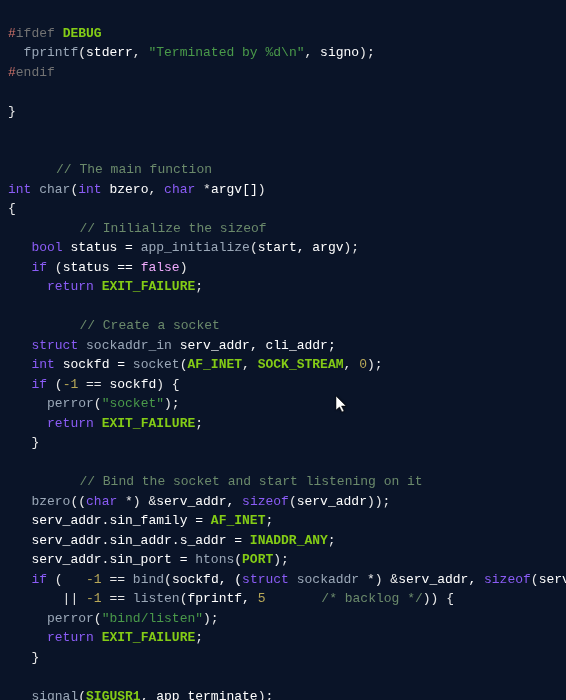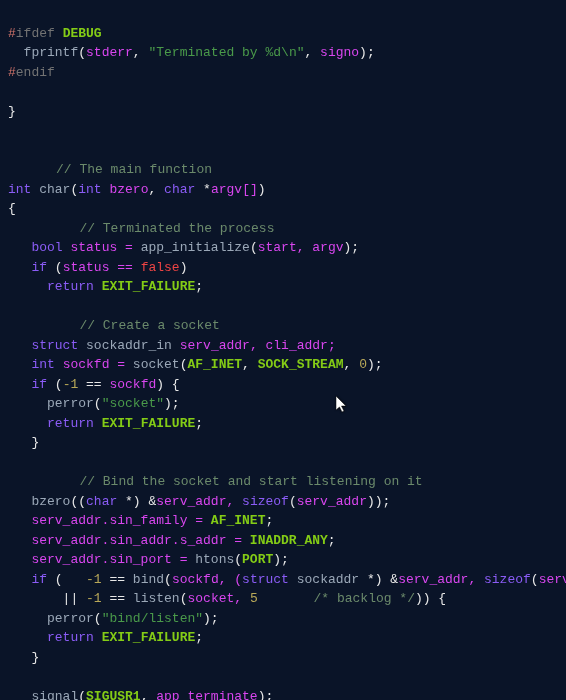--- a/index.html
+++ b/index.html
@@ -20,23 +20,23 @@
       white-space: pre;
     }
     .kw { color: #8b5cf6; }       
     .pp { color: #d4756b; }       
     .ppk { color: #737373; }      
     .fn { color: #9ba8b8; font-weight: 400; }  
     .str { color: #4a9a4a; }      
     .cmt { color: #6b8a6b; margin-left: 48px; }      
     .num { color: #b8a858; }      
     .const { color: #84cc16; font-weight: 600; } 
-    .id { color: #d946ef; }       
+    .id { color: #ffffff; }       
     .op { color: #e8e8e8; }       
-    .val { color: #ef4444; }      
+    .val { color: #f0abfc; }      
     .cursor {
       position: absolute;
       left: 336px;
       top: 396px;
       width: 14px;
       height: 18px;
       pointer-events: none;
     }
     .cursor svg { filter: drop-shadow(0 0 1px rgba(0,0,0,0.8)); }
   </style>
@@ -47,40 +47,40 @@
 <span><span class="pp">#</span><span class="ppk">ifdef</span><span> </span><span class="const">DEBUG</span></span>
 <span><span>  </span><span class="fn">fprintf</span><span class="op">(</span><span class="id">stderr</span><span class="op">, </span><span class="str">"Terminated by %d\n"</span><span class="op">, </span><span class="id">signo</span><span class="op">);</span></span>
 <span><span class="pp">#</span><span class="ppk">endif</span></span>
 
 <span><span class="op">}</span></span>
 
 
 <span><span class="cmt">// The main function</span></span>
 <span><span class="kw">int</span><span> </span><span class="fn">char</span><span class="op">(</span><span class="kw">int</span><span> </span><span class="id">bzero</span><span class="op">, </span><span class="kw">char</span><span class="op"> *</span><span class="id">argv[]</span><span class="op">)</span></span>
 <span><span class="op">{</span></span>
-<span><span>   </span><span class="cmt">// Terminated the process</span></span>
+<span><span>   </span><span class="cmt">// Inilialize the sizeof</span></span>
 <span><span>   </span><span class="kw">bool</span><span> </span><span class="id">status = </span><span class="fn">app_initialize</span><span class="op">(</span><span class="id">start, argv</span><span class="op">);</span></span>
 <span><span>   </span><span class="kw">if</span><span class="op"> (</span><span class="id">status == </span><span class="val">false</span><span class="op">)</span></span>
 <span><span>     </span><span class="kw">return</span><span> </span><span class="const">EXIT_FAILURE</span><span class="op">;</span></span>
 
 <span><span>   </span><span class="cmt">// Create a socket</span></span>
 <span><span>   </span><span class="kw">struct</span><span> </span><span class="fn">sockaddr_in</span><span> </span><span class="id">serv_addr, cli_addr;</span></span>
 <span><span>   </span><span class="kw">int</span><span> </span><span class="id">sockfd = </span><span class="fn">socket</span><span class="op">(</span><span class="const">AF_INET</span><span class="op">, </span><span class="const">SOCK_STREAM</span><span class="op">, </span><span class="num">0</span><span class="op">);</span></span>
 <span><span>   </span><span class="kw">if</span><span class="op"> (</span><span class="num">-1</span><span class="op"> == </span><span class="id">sockfd</span><span class="op">) {</span></span>
 <span><span>     </span><span class="fn">perror</span><span class="op">(</span><span class="str">"socket"</span><span class="op">);</span></span>
 <span><span>     </span><span class="kw">return</span><span> </span><span class="const">EXIT_FAILURE</span><span class="op">;</span></span>
 <span><span>   </span><span class="op">}</span></span>
 
 <span><span>   </span><span class="cmt">// Bind the socket and start listening on it</span></span>
 <span><span>   </span><span class="fn">bzero</span><span class="op">((</span><span class="kw">char</span><span class="op"> *) &amp;</span><span class="id">serv_addr, </span><span class="kw">sizeof</span><span class="op">(</span><span class="id">serv_addr</span><span class="op">));</span></span>
 <span><span>   </span><span class="id">serv_addr.sin_family = </span><span class="const">AF_INET</span><span class="op">;</span></span>
 <span><span>   </span><span class="id">serv_addr.sin_addr.s_addr = </span><span class="const">INADDR_ANY</span><span class="op">;</span></span>
 <span><span>   </span><span class="id">serv_addr.sin_port = </span><span class="fn">htons</span><span class="op">(</span><span class="const">PORT</span><span class="op">);</span></span>
 <span><span>   </span><span class="kw">if</span><span class="op"> (   </span><span class="num">-1</span><span class="op"> == </span><span class="fn">bind</span><span class="op">(</span><span class="id">sockfd, (</span><span class="kw">struct</span><span> </span><span class="fn">sockaddr</span><span class="op"> *) &amp;</span><span class="id">serv_addr, </span><span class="kw">sizeof</span><span class="op">(</span><span class="id">serv_addr</span></span>
-<span><span>       </span><span class="op">||</span><span> </span><span class="num">-1</span><span class="op"> == </span><span class="fn">listen</span><span class="op">(</span><span class="id">socket, </span><span class="num">5</span><span> </span><span class="cmt">/* backlog */</span><span class="op">)) {</span></span>
+<span><span>       </span><span class="op">||</span><span> </span><span class="num">-1</span><span class="op"> == </span><span class="fn">listen</span><span class="op">(</span><span class="id">fprintf, </span><span class="num">5</span><span> </span><span class="cmt">/* backlog */</span><span class="op">)) {</span></span>
 <span><span>     </span><span class="fn">perror</span><span class="op">(</span><span class="str">"bind/listen"</span><span class="op">);</span></span>
 <span><span>     </span><span class="kw">return</span><span> </span><span class="const">EXIT_FAILURE</span><span class="op">;</span></span>
 <span><span>   </span><span class="op">}</span></span>
 
 <span><span>   </span><span class="fn">signal</span><span class="op">(</span><span class="const">SIGUSR1</span><span class="op">, </span><span class="id">app_terminate</span><span class="op">);</span></span>
 
 </div>
 
 <div class="cursor">
   <svg width="14" height="18" viewBox="0 0 14 18">

